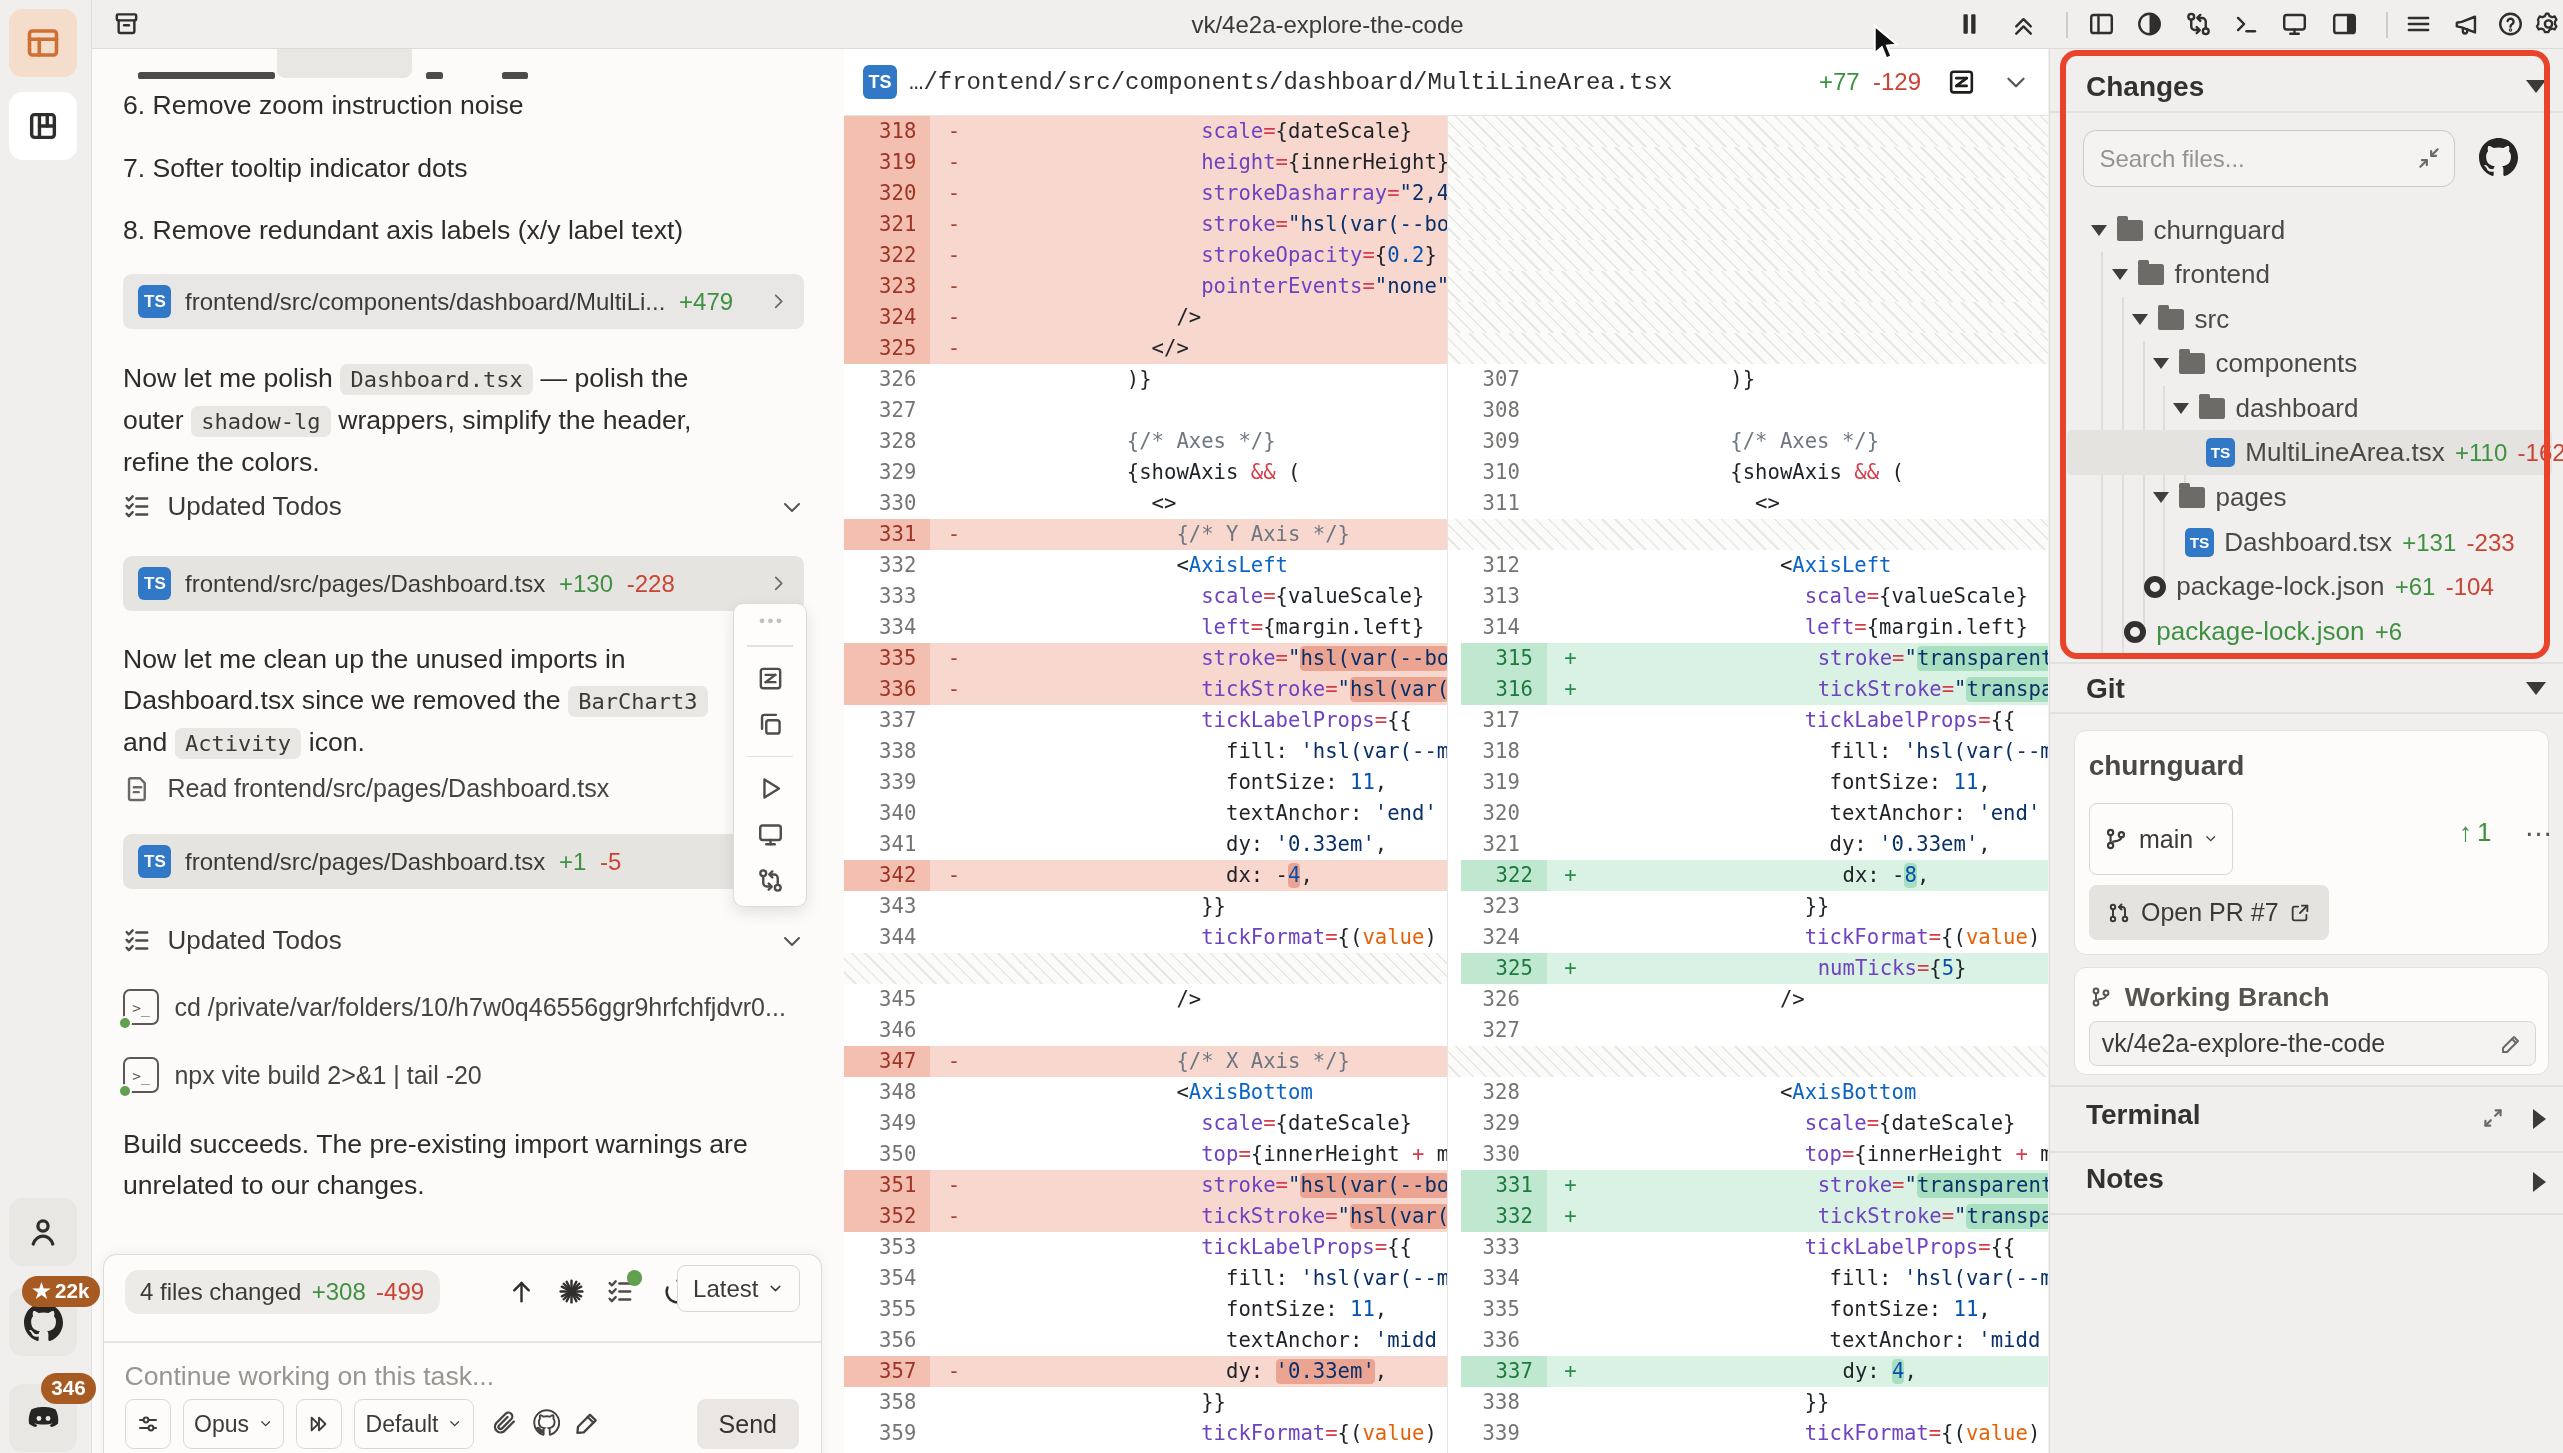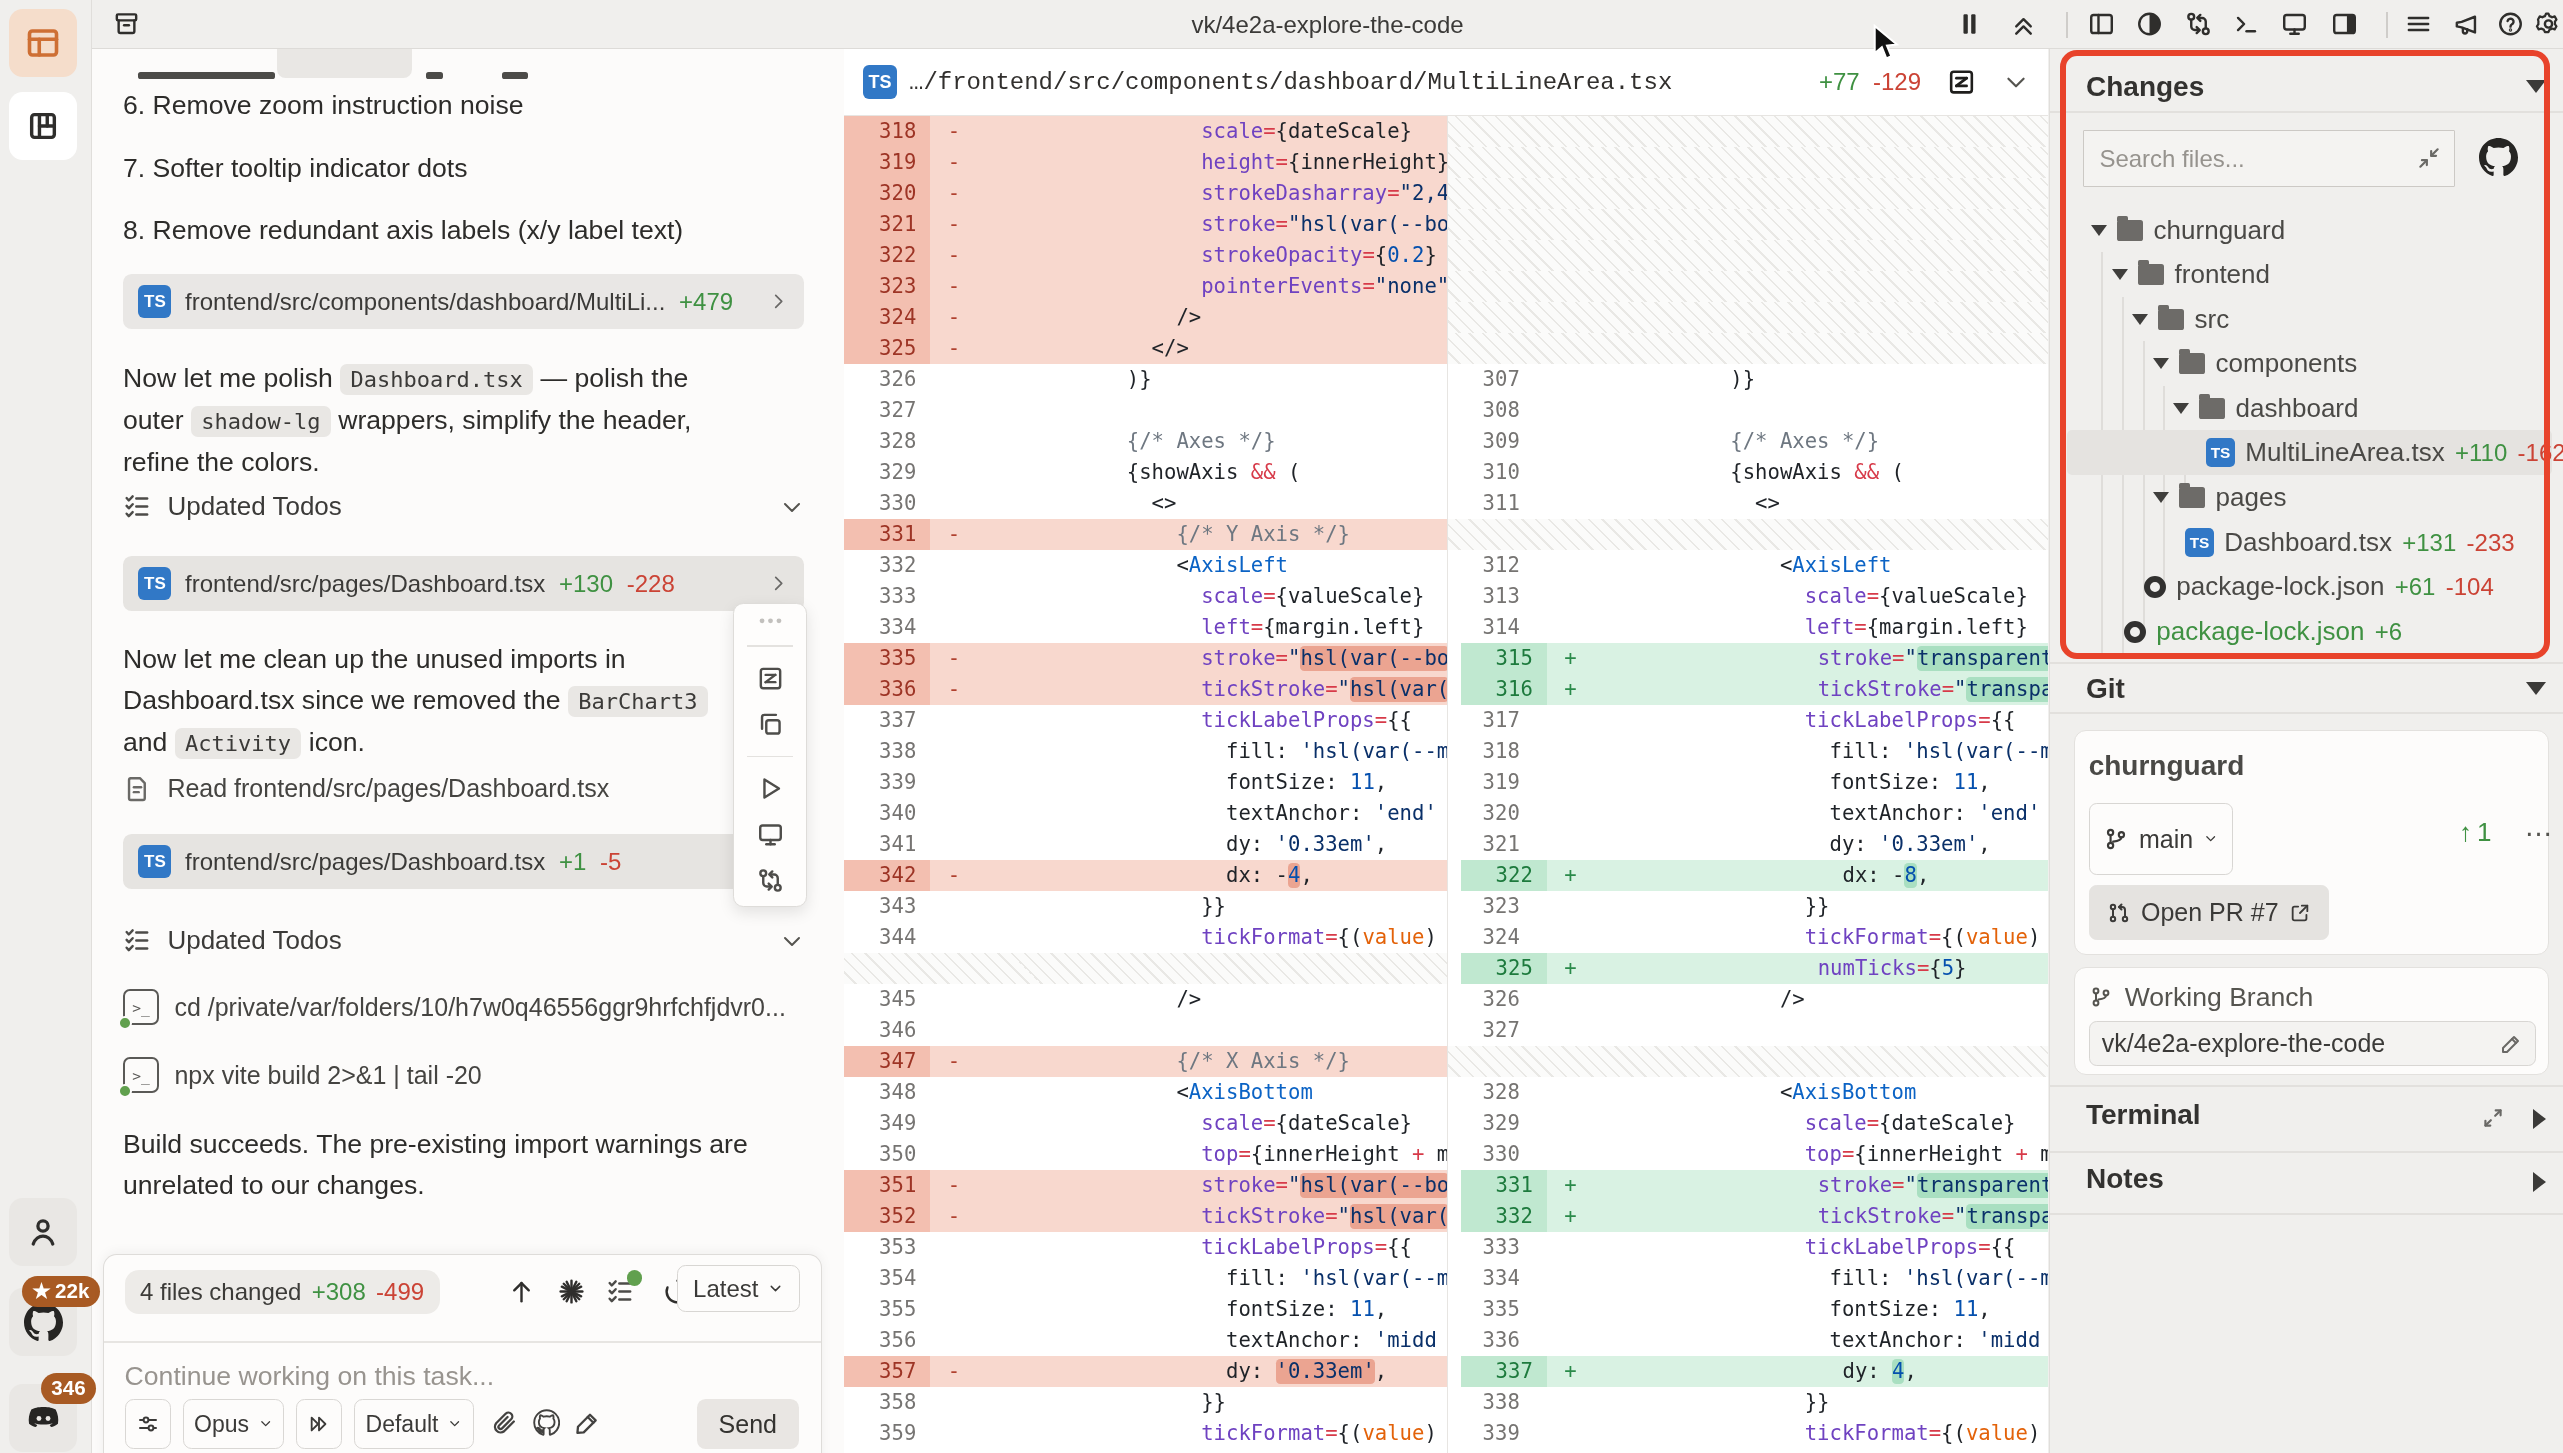--- a/index.html
+++ b/index.html
@@ -77,21 +77,21 @@
   .hl-add { background:#a9dfc1; }
   .toks { position:relative; }
   .ta { color:#6f42c1; } .tr { color:#d73a49; } .ts { color:#0a3069; } .tn { color:#0550ae; }
   .tt { color:#0b63c5; } .tc { color:#6e7781; } .to { color:#e36209; }
 
   
   #rpanel { position:absolute; left:2049px; top:49px; width:514px; height:1405px; background:#f0efed; border-left:1.7px solid #e0dedb; }
   .sec-h { position:absolute; left:36px; font-size:28px; font-weight:bold; color:#333230; }
   .sec-tri { position:absolute; width:0; height:0; border-left:10.3px solid transparent; border-right:10.3px solid transparent; border-top:13.7px solid #3b3a38; cursor:pointer; }
   .sec-div { position:absolute; left:0; width:100%; height:1.7px; background:#e2e0dd; }
-  #search-box { position:absolute; left:33px; top:81px; width:372px; height:57px; border:1.7px solid #ccc9c5; border-radius:1px; background:#f4f3f1; }
+  #search-box { position:absolute; left:33px; top:81px; width:372px; height:57px; border:1.7px solid #ccc9c5; border-radius:13px; background:#f4f3f1; }
   #search-input { width:100%; height:100%; border:none; outline:none; background:transparent; padding:0 48px 0 15.4px; font-size:24px; color:#3b3a38; font-family:"Liberation Sans",sans-serif; }
   #search-input::placeholder { color:#96938e; }
   .tree-row { position:absolute; height:45px; display:flex; align-items:center; gap:10.3px; font-size:26px; color:#4a4946; cursor:pointer; white-space:nowrap; }
   .tree-row.sel-bg { background:#e5e3e0; left:17px !important; padding-left:0; width:485px; border-radius:5.1px; }
   .caret { width:0; height:0; border-left:8.6px solid transparent; border-right:8.6px solid transparent; border-top:11px solid #3f3e3c; flex:none; }
   .folder { width:26px; height:20.6px; background:#6d6b68; border-radius:2.6px; position:relative; flex:none; }
   .folder:before { content:""; position:absolute; top:-4.3px; left:0; width:11px; height:5.1px; background:#6d6b68; border-radius:1.7px 1.7px 0 0; }
   .tree-ts { width:29px; height:29px; font-size:15.4px; border-radius:5.1px; }
   .json-ring { width:22px; height:22px; border-radius:50%; border:6px solid #323130; flex:none; }
   .tree-num { font-size:24px; }
@@ -1036,21 +1036,21 @@
           <g class="ico">
             <path d="M10 5H6a2 2 0 0 0-2 2v11a2 2 0 0 0 2 2h11a2 2 0 0 0 2-2v-4"></path>
             <line x1="12" y1="12" x2="20" y2="4"></line>
             <polyline points="14,4 20,4 20,10"></polyline>
           </g>
         </svg>
     </div>
   </div>
 
   <div class="gcard" style="top:918px;height:108px">
-    <div style="position:absolute;left:13.7px;top:13.7px;display:flex;gap:12px;align-items:center;font-size:26.6px;font-weight:normal;color:#55544f">
+    <div style="position:absolute;left:13.7px;top:13.7px;display:flex;gap:12px;align-items:center;font-size:26.6px;font-weight:bold;color:#55544f">
       <svg width="24" height="24" viewBox="0 0 24 24">
           <g class="ico">
             <circle cx="7" cy="6" r="2.4"></circle>
             <circle cx="7" cy="18" r="2.4"></circle>
             <circle cx="17" cy="8" r="2.4"></circle>
             <path d="M7 8.4v7.2"></path>
             <path d="M17 10.4c0 3-4 3.6-7.6 4"></path>
           </g>
         </svg>
       <span>Working Branch</span>

